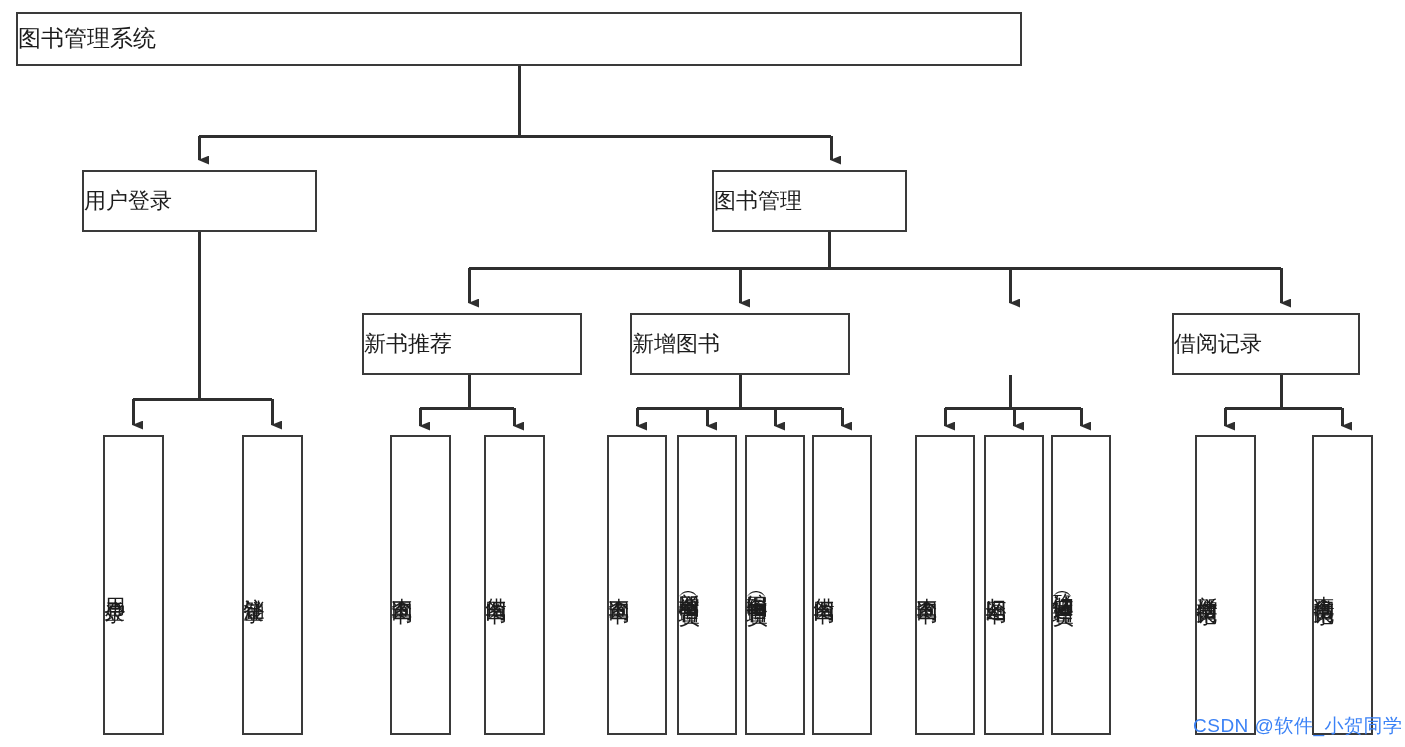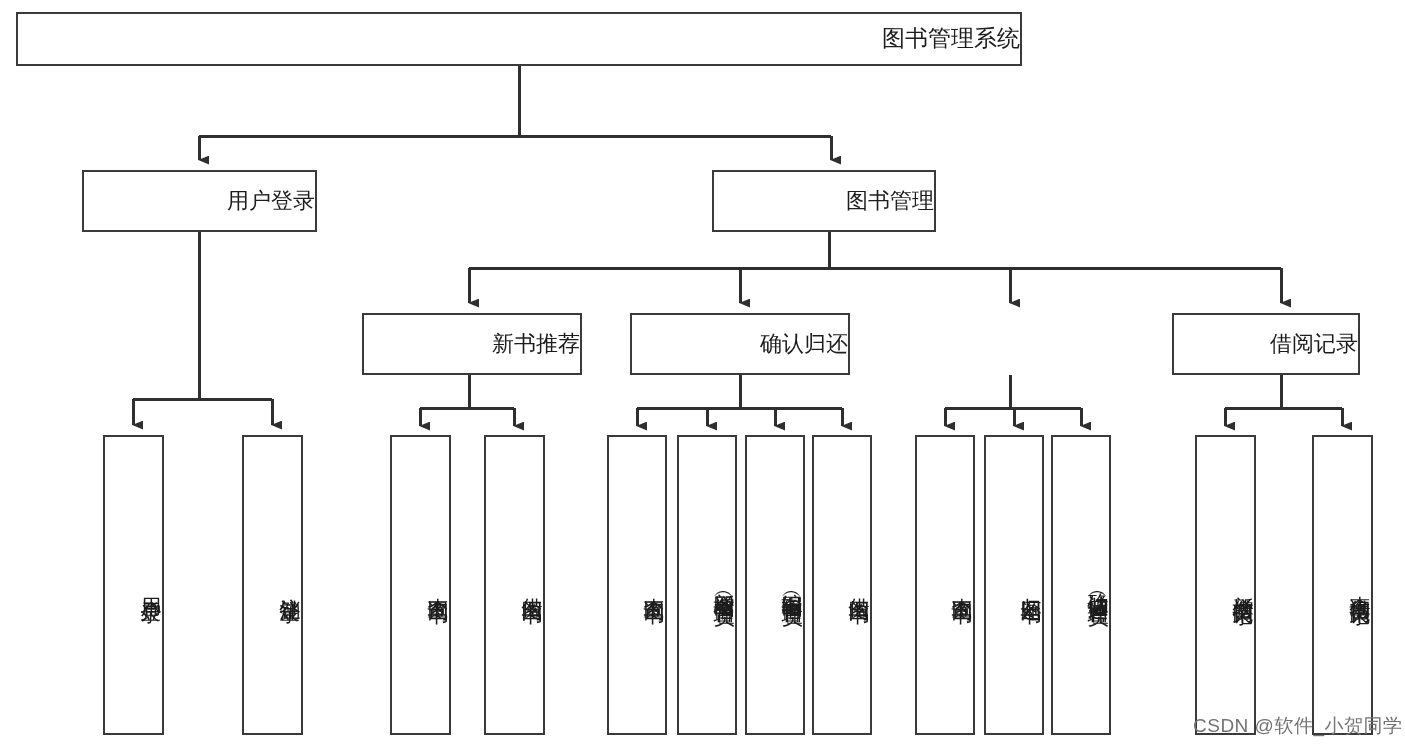--- a/index.html
+++ b/index.html
@@ -24,21 +24,21 @@
     width: 1405px;
     height: 747px;
   }
   .node {
     position: absolute;
     box-sizing: border-box;
     background: #ffffff;
     border: 2px solid #3a3a3a;
     display: flex;
     align-items: center;
-    justify-content: flex-end;
+    justify-content: flex-start;
     color: #222222;
   }
   .node-label {
     display: block;
     text-align: center;
     line-height: 1.18;
     color: #1c1c1c;
   }
   .level-root .node-label { font-size: 23px; }
   .level-2 .node-label { font-size: 22px; }
@@ -50,21 +50,21 @@
     font-size: 21px;
     writing-mode: vertical-rl;
     text-orientation: upright;
     letter-spacing: 2px;
     white-space: nowrap;
     line-height: 1;
   }
   .watermark {
     position: absolute;
     font-size: 19px;
-    color: #737373;
+    color: #3b82f6;
     white-space: nowrap;
     letter-spacing: 0.5px;
     pointer-events: none;
   }
 </style>
 </head>
 <body>
 
 <div id="canvas">
 
@@ -118,29 +118,29 @@
     </g>
   </svg>
 
   <div class="node level-root" style="left: 16px; top: 12px; width: 1006px; height: 54px;">
     <span class="node-label">图书管理系统</span>
   </div>
 
   <div class="node level-2" style="left: 82px; top: 170px; width: 235px; height: 62px;">
     <span class="node-label">用户登录</span>
   </div>
-  <div class="node level-2" style="left: 712px; top: 170px; width: 224px; height: 62px;">
+  <div class="node level-2" style="left: 712px; top: 170px; width: 195px; height: 62px;">
     <span class="node-label">图书管理</span>
   </div>
 
   <div class="node level-3" style="left: 362px; top: 313px; width: 220px; height: 62px;">
     <span class="node-label">新书推荐</span>
   </div>
   <div class="node level-3" style="left: 630px; top: 313px; width: 220px; height: 62px;">
-    <span class="node-label">确认归还</span>
+    <span class="node-label">新增图书</span>
   </div>
   <div class="node level-3" style="left: 1172px; top: 313px; width: 188px; height: 62px;">
     <span class="node-label">借阅记录</span>
   </div>
 
   <div class="node leaf" style="left: 103px; top: 435px; width: 61px; height: 300px;">
     <span class="node-label">用户登录</span>
   </div>
   <div class="node leaf" style="left: 242px; top: 435px; width: 61px; height: 300px;">
     <span class="node-label">注销登录</span>

